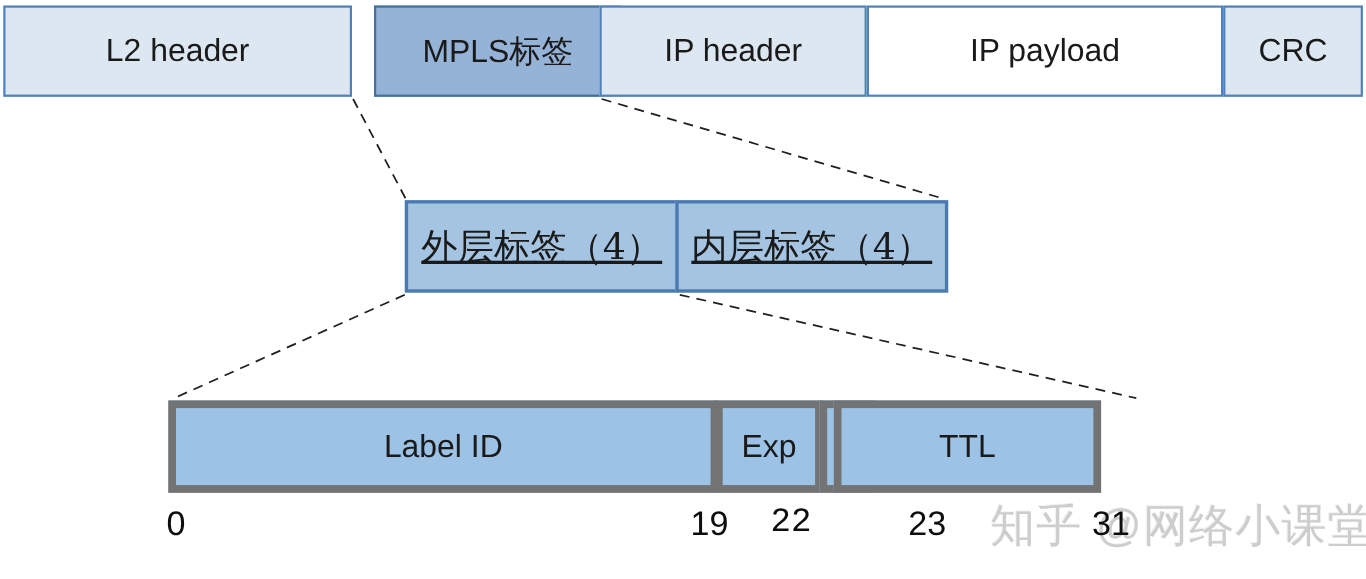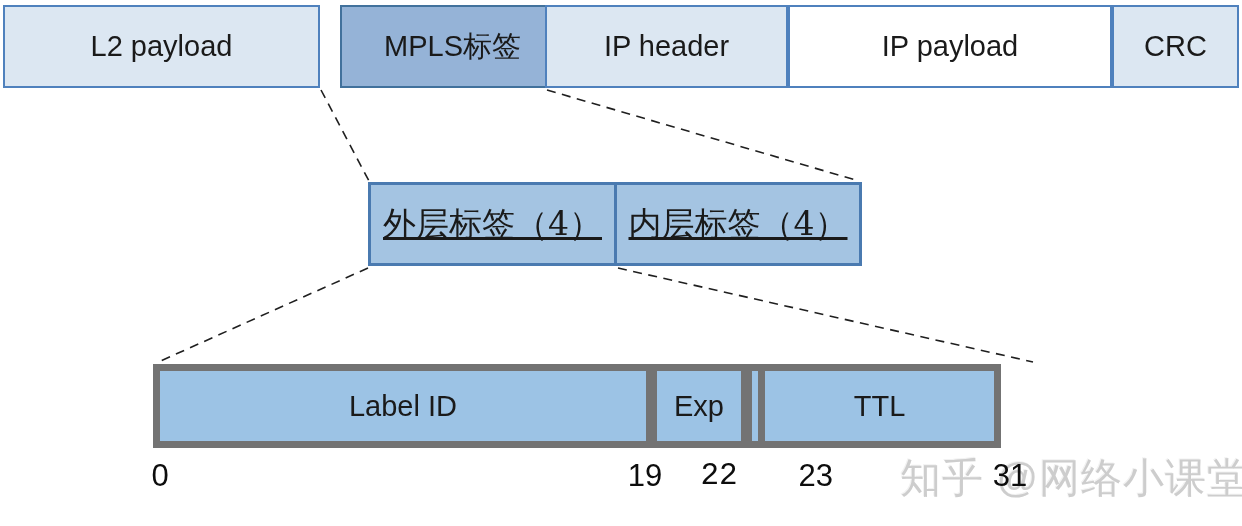--- a/index.html
+++ b/index.html
@@ -73,21 +73,21 @@
     top: 458px;
     width: 64px;
     font-size: 31px;
     text-align: center;
     color: #0d0d0d;
     z-index: 3;
   }
   .bit-0  { left: 128px; }
   .bit-19 { left: 613px; }
   .bit-22 { left: 687px; font-family: Liberation Mono, monospace; }
-  .bit-23 { left: 769px; text-align: right; }
+  .bit-23 { left: 811px; }
   .bit-31 { left: 978px; }
   
   .watermark {
     position: absolute;
     left: 900px;
     top: 451px;
     font-size: 41px;
     letter-spacing: 1px;
     color: #cdcdcd;
     text-shadow: 1px 1px 0 #ffffff, -1px -1px 0 #f2f2f2;
@@ -102,21 +102,21 @@
 <div class="canvas">
 
   <svg class="connectors" viewBox="0 0 1242 526" xmlns="http://www.w3.org/2000/svg">
     <line x1="321" y1="90" x2="369" y2="181" stroke="#1f1f1f" stroke-width="1.6" stroke-dasharray="9 6.5"></line>
     <line x1="547" y1="90" x2="859" y2="181" stroke="#1f1f1f" stroke-width="1.6" stroke-dasharray="9 6.5"></line>
     <line x1="368" y1="268" x2="156" y2="363" stroke="#1f1f1f" stroke-width="1.6" stroke-dasharray="9 6.5"></line>
     <line x1="618" y1="268" x2="1033" y2="362" stroke="#1f1f1f" stroke-width="1.6" stroke-dasharray="9 6.5"></line>
   </svg>
 
   <div class="top-row">
-    <div class="cell fill-light c-l2">L2 payload</div>
+    <div class="cell fill-light c-l2">L2 header</div>
     <div class="cell fill-medium c-mpls">MPLS标签</div>
     <div class="cell fill-light c-iph">IP header</div>
     <div class="cell fill-white c-ippay">IP payload</div>
     <div class="cell fill-light c-crc">CRC</div>
   </div>
 
   <div class="mid-row">
     <div class="cell c-outer">外层标签（4）</div>
     <div class="cell c-inner">内层标签（4）</div>
   </div>

